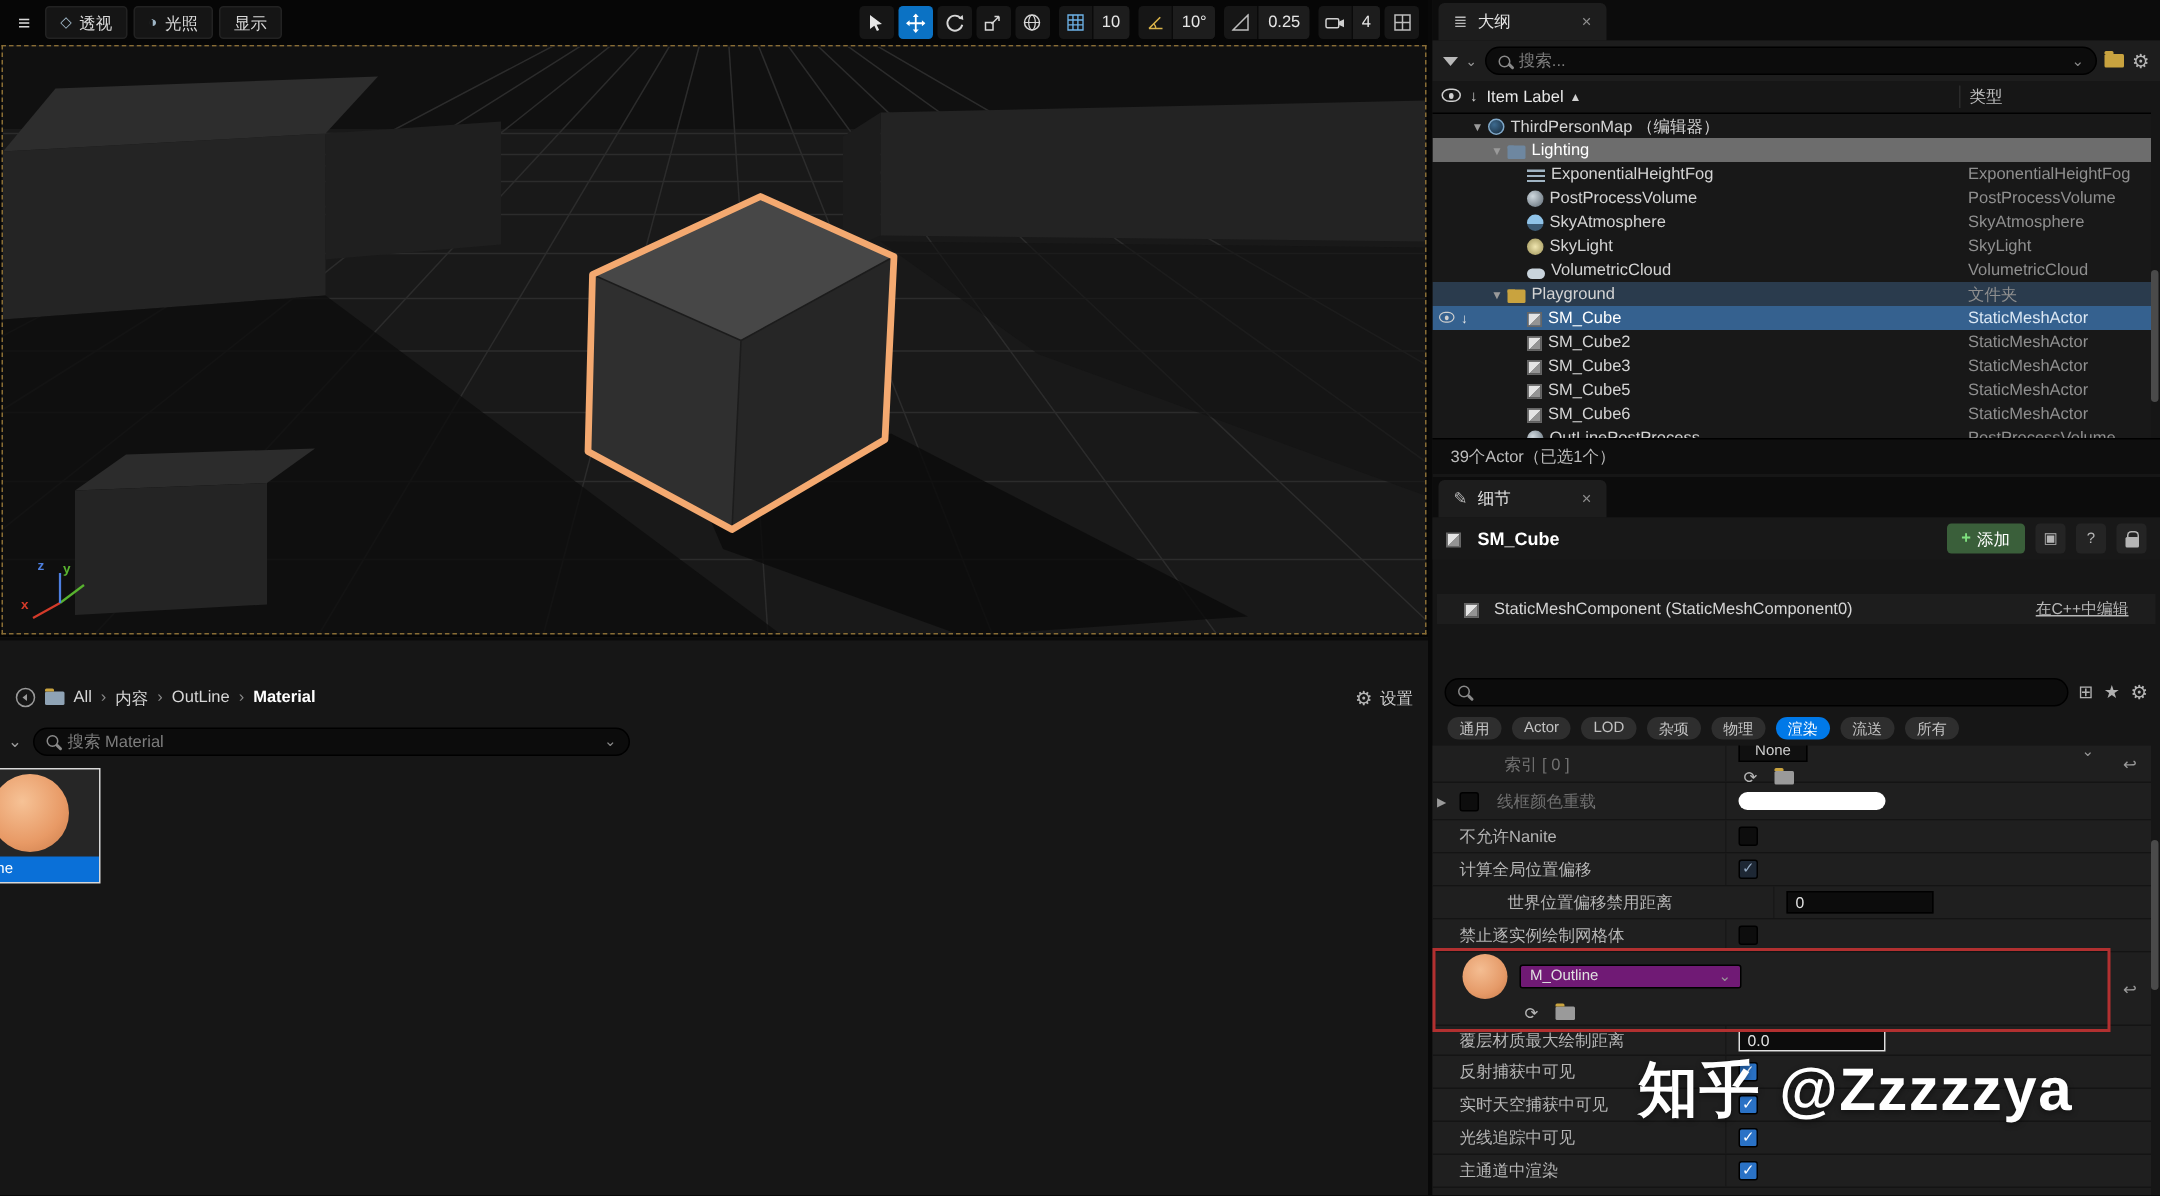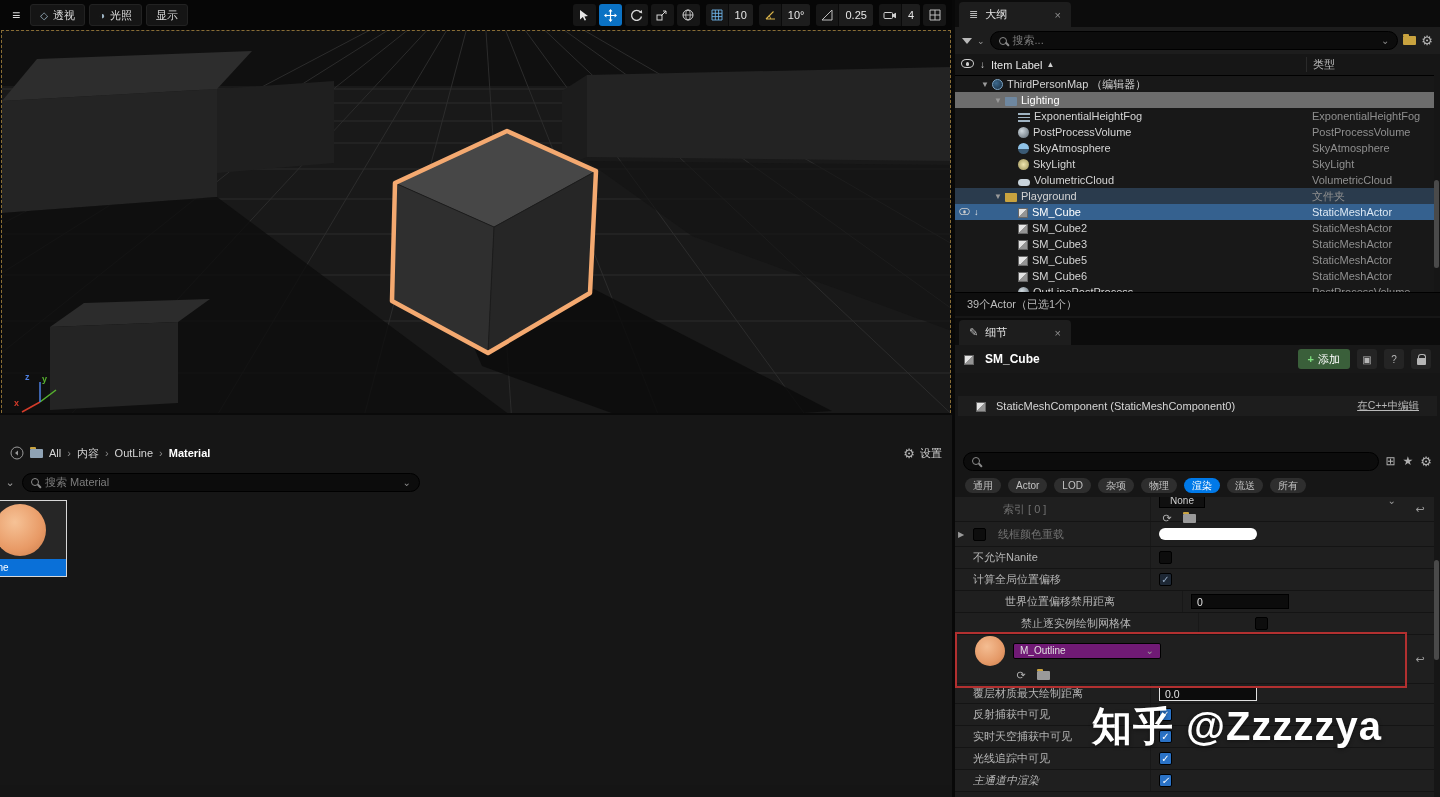--- a/index.html
+++ b/index.html
@@ -25,21 +25,21 @@
             background:#1d1d1d;border-left:1px solid #0a0a0a;font-size:11px}
   .vp-canvas{position:absolute;left:1px;top:30px;width:950px;height:393px;
              border:1px dashed rgba(214,168,74,.6);overflow:hidden;background:#161616}
   .axis-gizmo{position:absolute;left:10px;bottom:6px;width:60px;height:44px;font-size:9px}
   .axis-gizmo span{position:absolute;font-weight:bold}
   .ax-x{color:#d43b2a;left:2px;top:26px}
   .ax-y{color:#58b32f;left:30px;top:2px}
   .ax-z{color:#4d7fe0;left:13px;top:0px}
 
   
-  .cb{position:absolute;left:0;top:413px;width:952px;height:372px;background:#161616;border-top:2px solid #0a0a0a}
+  .cb{position:absolute;left:0;top:425px;width:952px;height:372px;background:#161616;border-top:2px solid #0a0a0a}
   .cb-path{position:absolute;left:0;top:25px;right:0;height:26px;display:flex;align-items:center;
            gap:6px;padding:0 10px;color:#cdcdcd}
   .crumb{cursor:pointer;color:#d6d6d6}
   .crumb.last{color:#ffffff;font-weight:bold}
   .crumb-sep{color:#8a8a8a}
   .cb-settings{margin-left:auto;display:flex;align-items:center;gap:5px;color:#cdcdcd;cursor:pointer}
   .cb-searchrow{position:absolute;left:0;top:56px;height:22px;display:flex;align-items:center;gap:4px;padding:0 2px}
   .chev-btn{width:16px;color:#9a9a9a;text-align:center;cursor:pointer}
   .search-box{display:flex;align-items:center;gap:6px;height:19px;background:#0c0c0c;
               border:1px solid #000;border-radius:10px;padding:0 8px;color:#7d7d7d}
@@ -622,21 +622,21 @@
           <div class="p-label">
             <span>世界位置偏移禁用距离</span>
           </div>
           <div class="p-value">
             <div class="v-line">
               <span class="num-input">0</span>
             </div>
           </div>
           <span class="p-reset"></span>
         </div>
-        <div class="prop-row" style="height: 22px; gap: 48px;">
+        <div class="prop-row" style="height: 22px;">
           <span class="p-exp"></span>
           <div class="p-label">
             <span>禁止逐实例绘制网格体</span>
           </div>
           <div class="p-value">
             <div class="v-line">
               <span class="cbx">✓</span>
             </div>
           </div>
           <span class="p-reset"></span>
@@ -699,21 +699,21 @@
           <div class="p-label">
             <span>光线追踪中可见</span>
           </div>
           <div class="p-value">
             <div class="v-line">
               <span class="cbx on">✓</span>
             </div>
           </div>
           <span class="p-reset"></span>
         </div>
-        <div class="prop-row" style="height: 22px; font-style: italic;">
+        <div class="prop-row" style="height: 22px;">
           <span class="p-exp"></span>
           <div class="p-label">
             <span>主通道中渲染</span>
           </div>
           <div class="p-value">
             <div class="v-line">
               <span class="cbx on">✓</span>
             </div>
           </div>
           <span class="p-reset"></span>

